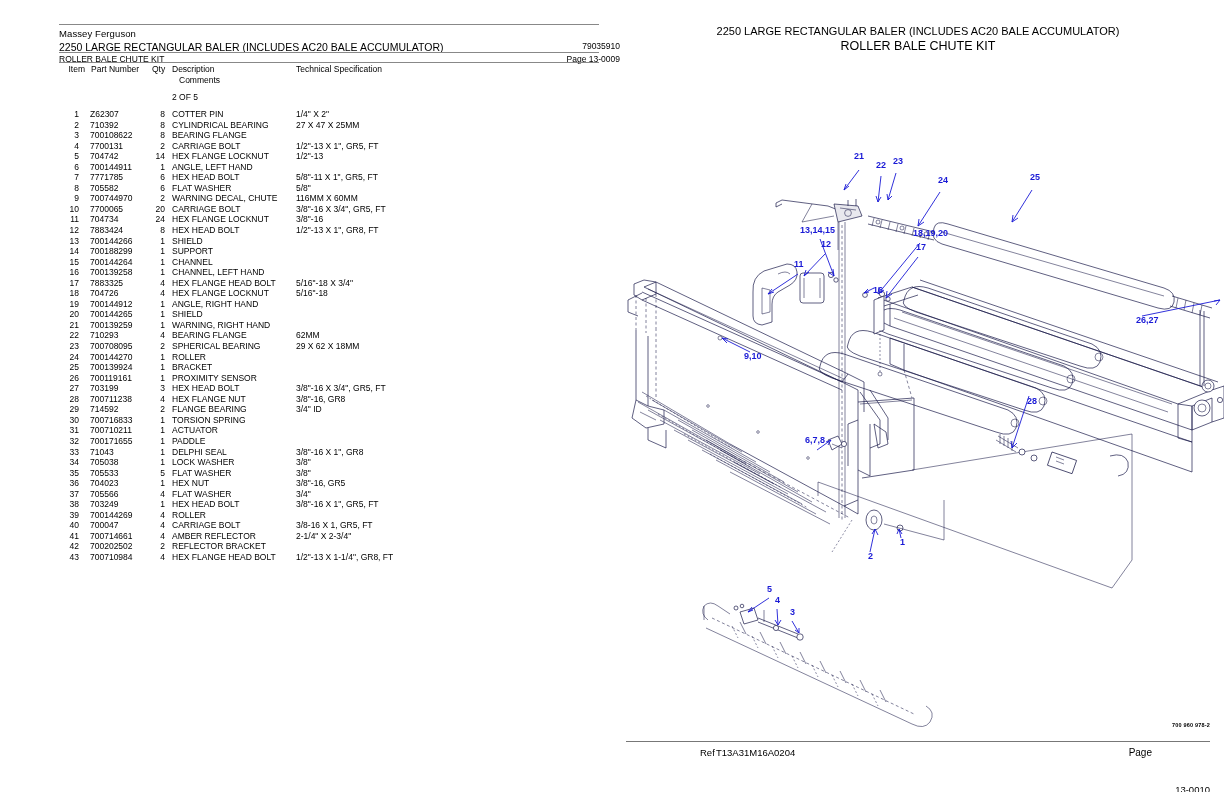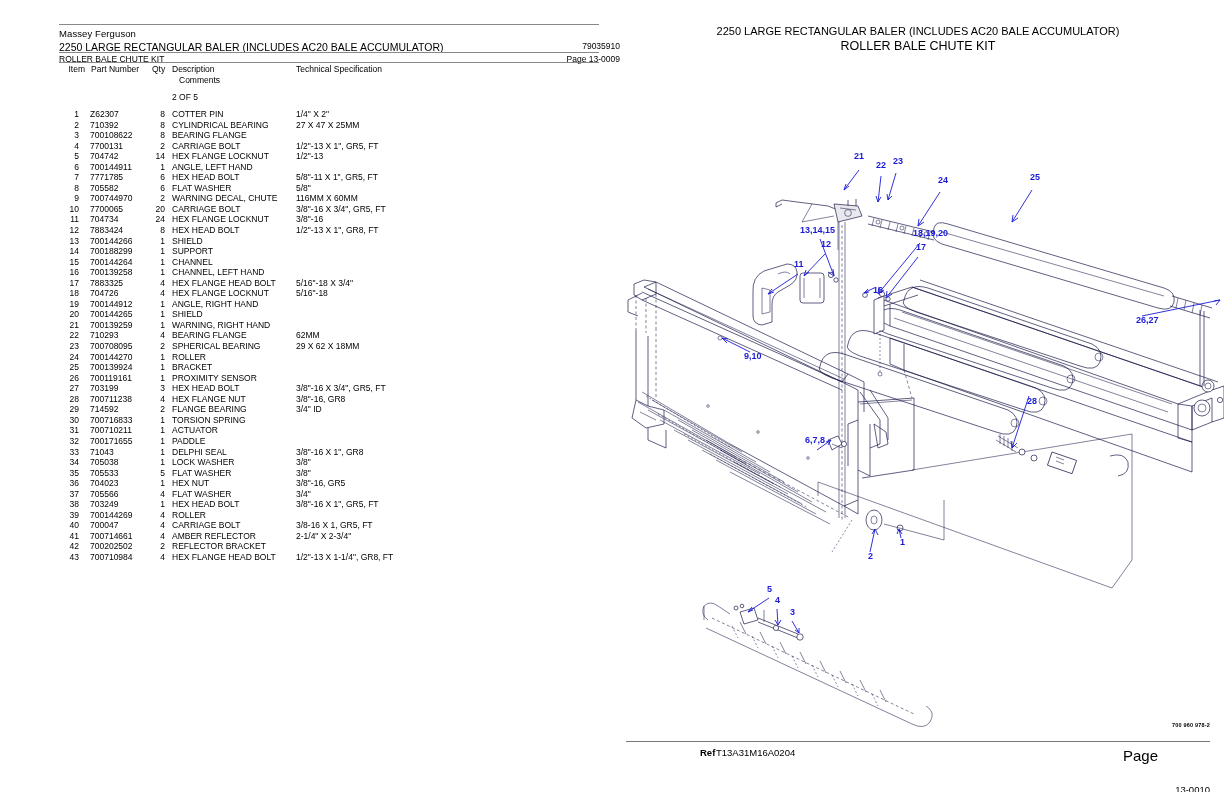--- a/index.html
+++ b/index.html
@@ -149,32 +149,31 @@
   #r-foot-rule {
     position: absolute;
     left: 14px; right: 14px; top: 741px;
     height: 1px; background: #777777;
   }
   #r-ref-label {
     position: absolute;
     left: 88px; top: 747px;
     font-size: 9.5px;
     white-space: nowrap;
-    font-weight: bold;
   }
   #r-ref-value {
     position: absolute;
     left: 104px; top: 747px;
     font-size: 9.5px;
     white-space: nowrap;
   }
   #r-page-label {
     position: absolute;
-    right: 66px; top: 747px;
-    font-size: 15px;
+    right: 72px; top: 747px;
+    font-size: 10px;
     white-space: nowrap;
   }
   #r-page-value {
     position: absolute;
     right: 14px; top: 747px;
     font-size: 9.5px;
     white-space: nowrap;
     margin-top: 37px;
   }
 

